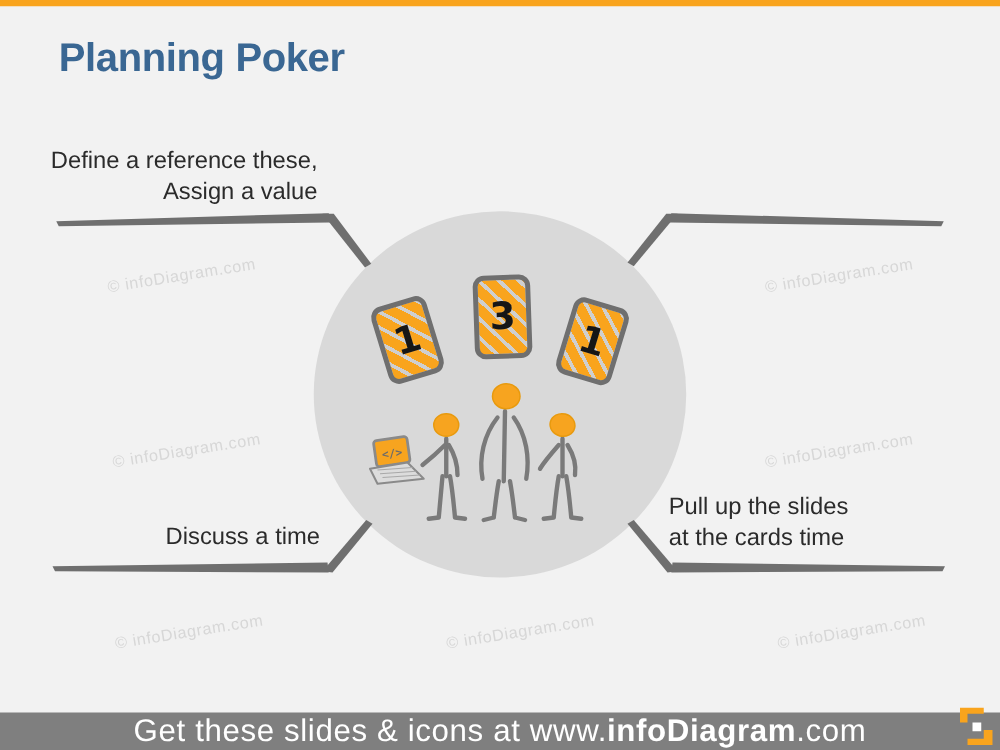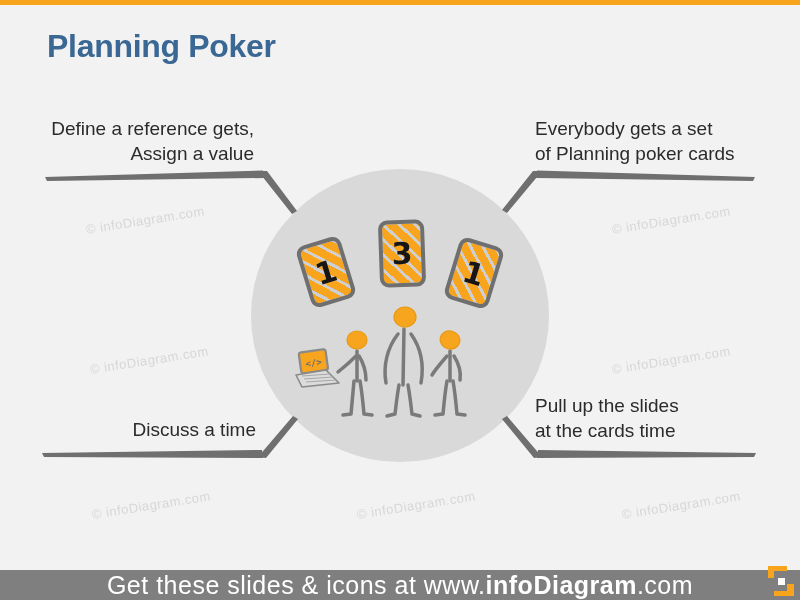--- a/index.html
+++ b/index.html
@@ -130,26 +130,22 @@
       <g transform="rotate(-8 62 194)">
         <rect x="50" y="183" width="27" height="21" rx="2.5" fill="#F7A41F" stroke="#8A8A8A" stroke-width="2.2"></rect>
         <text x="63.5" y="198" text-anchor="middle" font-family="DejaVu Sans Mono, monospace" font-size="9" font-weight="bold" fill="#6B6B6B">&lt;/&gt;</text>
       </g>
       <path d="M46,207 L76,202 L89,215 L52,219 Z" fill="#DCDCDC" stroke="#8A8A8A" stroke-width="1.6" stroke-linejoin="round"></path>
       <path d="M52,208 L80,206 M54,211 L83,209 M56,214 L86,212" stroke="#A8A8A8" stroke-width="1" fill="none"></path>
     </g>
   </svg>
 
   <div class="label label-tl">
-    <div>Define a reference gets,</div>
+    <div>Define a reference these,</div>
     <div>Assign a value</div>
-  </div>
-  <div class="label label-tr">
-    <div>Everybody gets a set</div>
-    <div>of Planning poker cards</div>
   </div>
   <div class="label label-bl">
     <div>Discuss a time</div>
   </div>
   <div class="label label-br">
     <div>Pull up the slides</div>
     <div>at the cards time</div>
   </div>
 
   <div class="footer">

